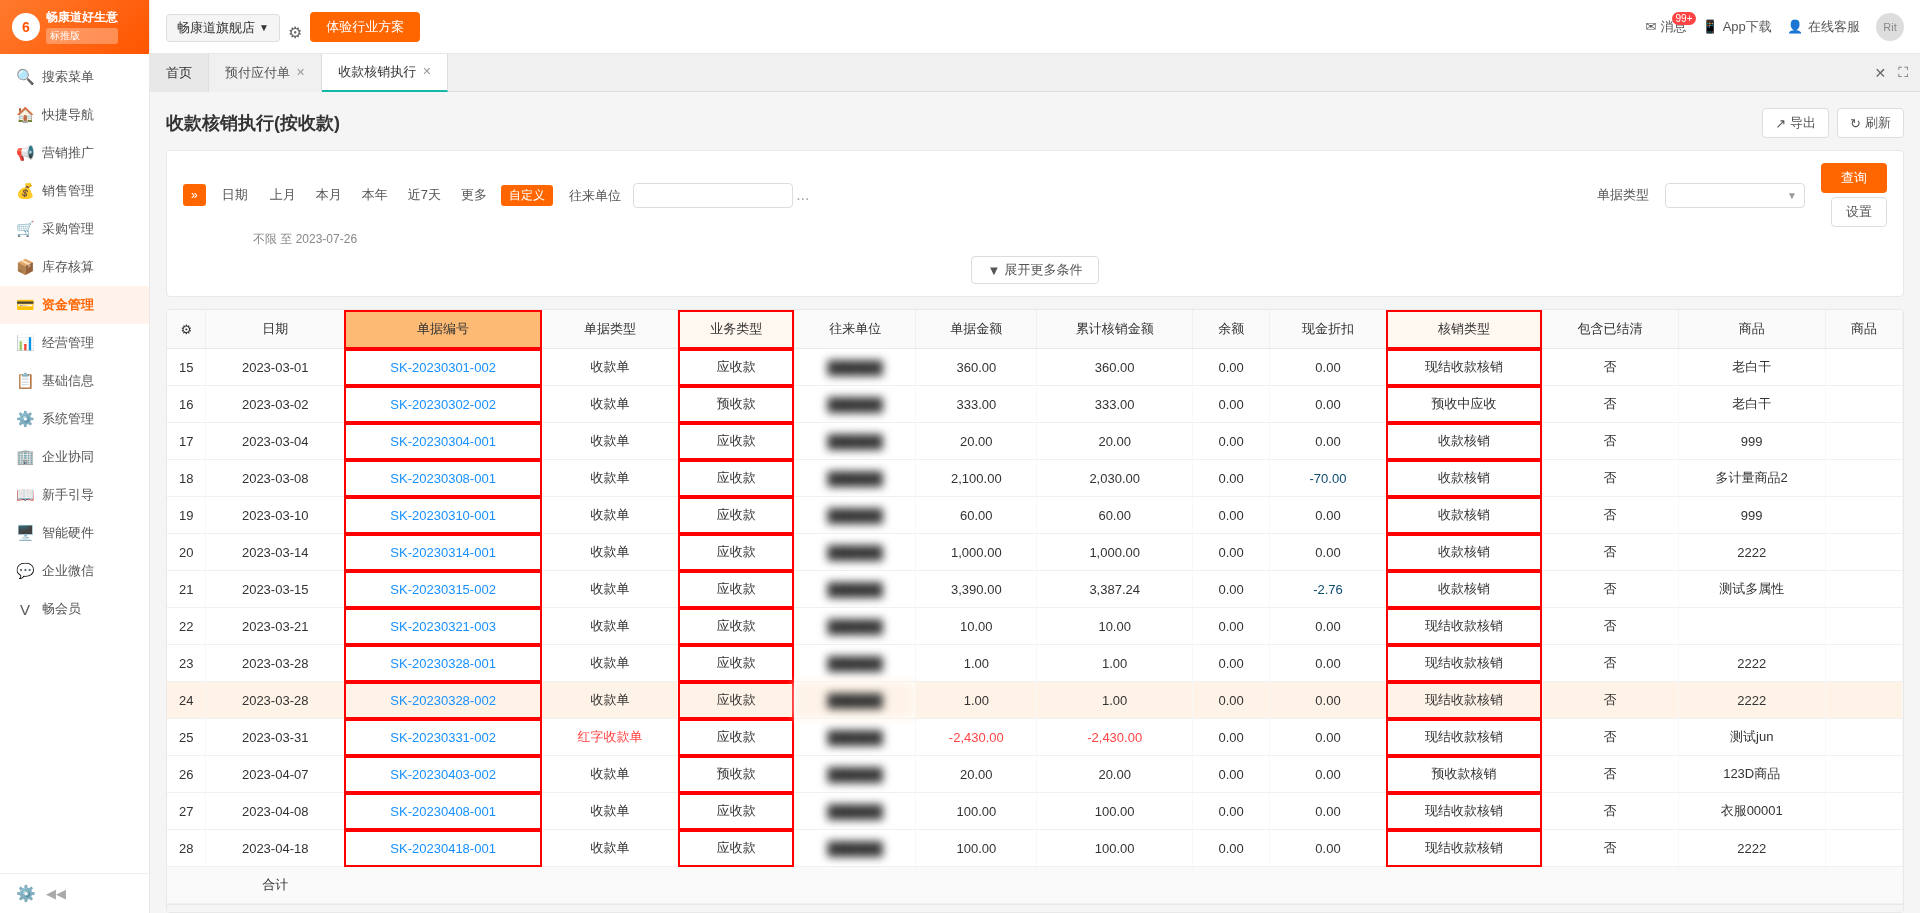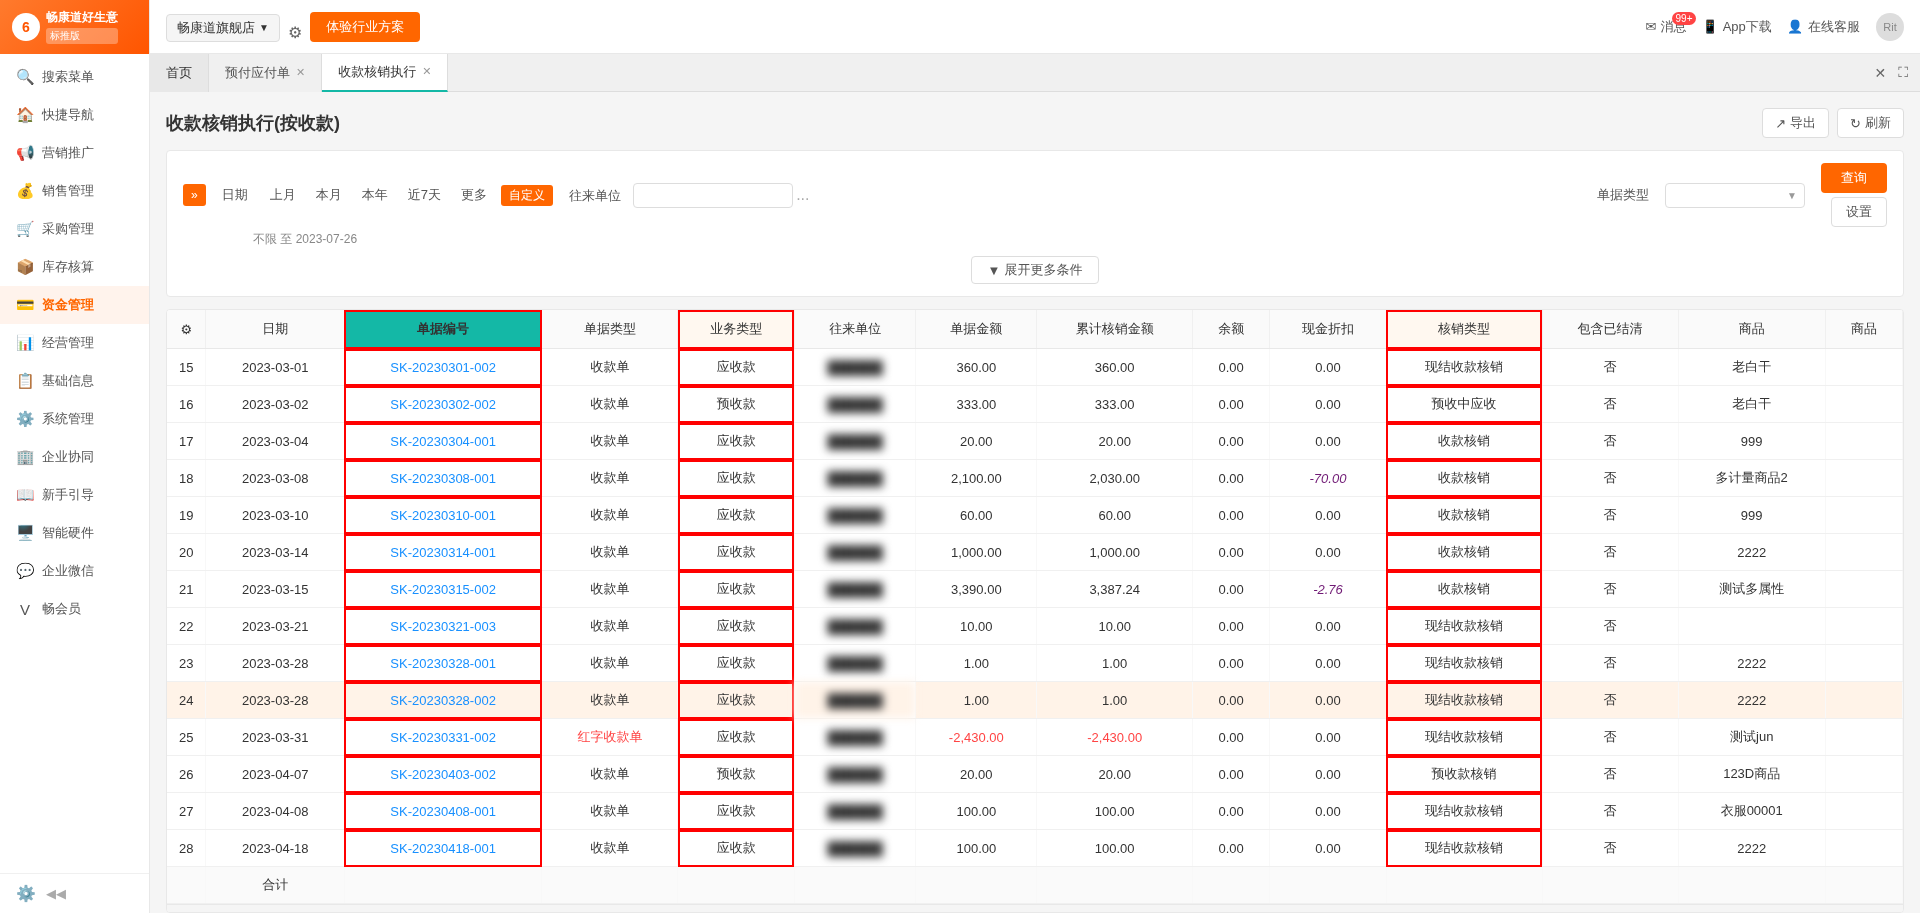--- a/index.html
+++ b/index.html
@@ -226,21 +226,21 @@
       padding: 9px 12px;
       text-align: center;
       border-bottom: 1px solid #f0f0f0;
       border-right: 1px solid #f8f8f8;
       color: #333;
       white-space: nowrap;
     }
     .row-highlighted td { background: #fff3e8 !important; }
     .link-text { color: #1890ff; cursor: pointer; text-decoration: none; }
     .text-red { color: #ff4444; }
-    .text-orange { color: #701a75; font-style: italic; }
+    .text-orange { color: #0c4a6e; }
 
     
     .summary-row td { background: #fafafa; font-weight: 500; }
 
     
     .table-scrollbar {
       background: #f5f5f5;
       height: 8px;
       border-top: 1px solid #e8e8e8;
     }
@@ -440,21 +440,21 @@
     </div>
 
     <div class="table-container">
       <table>
         <thead>
           <tr>
             <th style="width:36px;">
               <span>⚙</span>
             </th>
             <th>日期</th>
-            <th style="outline:2px solid #ff0000; outline-offset:-2px; background:#14b8a6;font-weight:bold;">单据编号</th>
+            <th style="outline:2px solid #ff0000; outline-offset:-2px; background:#fdba74;">单据编号</th>
             <th>单据类型</th>
             <th style="outline:2px solid #ff0000; outline-offset:-2px; background:#fff8f0;">业务类型</th>
             <th>往来单位</th>
             <th>单据金额</th>
             <th>累计核销金额</th>
             <th>余额</th>
             <th>现金折扣</th>
             <th style="outline:2px solid #ff0000; outline-offset:-2px; background:#fff8f0;">核销类型</th>
             <th>包含已结清</th>
             <th>商品</th>

